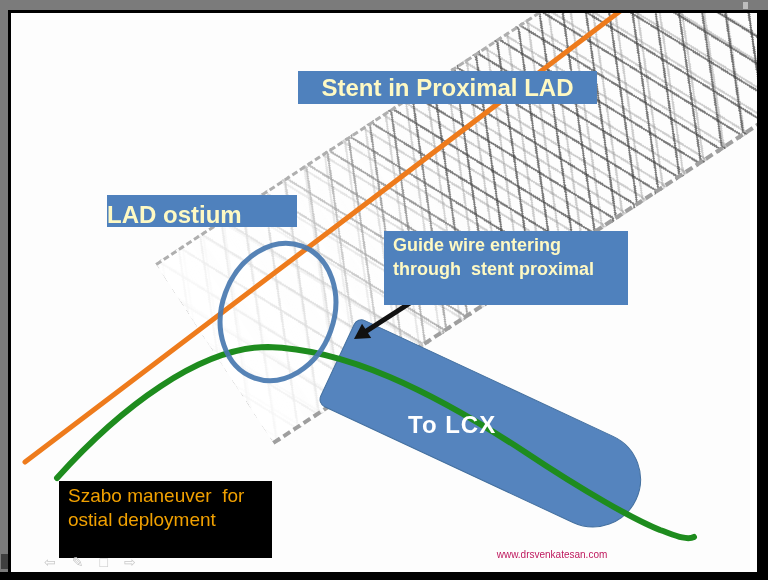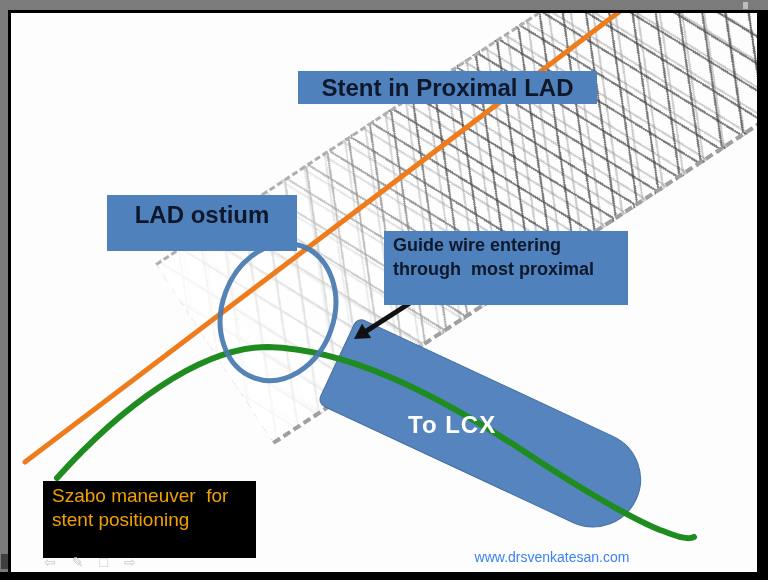--- a/index.html
+++ b/index.html
@@ -22,29 +22,29 @@
       linear-gradient(to left, rgba(255,255,255,0) 58%, rgba(255,255,255,.75) 82%, rgba(255,255,255,.95) 97%),
       repeating-linear-gradient(65deg,  rgba(55,55,55,.70) 0 2px, transparent 2px 23px),
       repeating-linear-gradient(115deg, rgba(55,55,55,.70) 0 2px, transparent 2px 23px),
       repeating-linear-gradient(65deg,  rgba(140,140,140,.45) 5px 7px, transparent 7px 27px),
       repeating-linear-gradient(115deg, rgba(140,140,140,.45) 5px 7px, transparent 7px 27px);
     border-top:3px dashed #ababab;
     border-bottom:4px dashed #9a9a9a;
   }
   .overlay{position:absolute;left:0;top:0;z-index:2;}
   
-  .bluebox{position:absolute;background:#4F81BD;color:#0f172a;font-weight:bold;z-index:3;}
+  .bluebox{position:absolute;background:#4F81BD;color:#fef9c3;font-weight:bold;z-index:3;}
   .title-box{left:298px;top:71px;width:299px;height:33px;font-size:24px;line-height:33px;text-align:center;}
-  .ostium-box{left:107px;top:195px;width:190px;height:56px;font-size:24px;line-height:40px;text-align:center;}
+  .ostium-box{left:107px;top:195px;width:190px;height:32px;font-size:24px;line-height:40px;}
   .wire-box{left:384px;top:231px;width:244px;height:74px;font-size:18px;line-height:24px;padding:2px 0 16px 9px;box-sizing:border-box;}
   .wire-box div{white-space:pre;}
   .lcx-label{position:absolute;left:408px;top:411px;width:160px;color:#fff;font-weight:bold;font-size:24px;letter-spacing:1px;text-align:left;z-index:3;}
-  .caption-box{position:absolute;left:43px;top:481px;width:213px;height:77px;background:#000;color:#F0A000;font-size:19px;line-height:24px;padding:3px 0 0 9px;box-sizing:border-box;z-index:3;}
+  .caption-box{position:absolute;left:59px;top:481px;width:213px;height:77px;background:#000;color:#F0A000;font-size:19px;line-height:24px;padding:3px 0 0 9px;box-sizing:border-box;z-index:3;}
   .caption-box div{white-space:pre;}
-  .website{position:absolute;left:432px;top:549px;width:240px;text-align:center;color:#3b82f6;font-size:14px;z-index:3;}
+  .website{position:absolute;left:432px;top:549px;width:240px;text-align:center;color:#be185d;font-size:10px;z-index:3;}
   
   .navbar{position:absolute;left:44px;top:554px;z-index:4;color:#c8c8c8;font-size:14px;display:flex;gap:16px;}
   .navbar span{cursor:default;}
 </style>
 </head>
 <body>
 
 <div class="stage">
   <div class="frame-top"></div>
   <div class="frame-left"></div>
@@ -71,28 +71,28 @@
         <line x1="410" y1="303" x2="362.4" y2="333.6" stroke="#111" stroke-width="5"></line>
         <polygon points="354,339 362,323.8 371.2,338" fill="#111"></polygon>
       </svg>
 
       <div class="bluebox title-box">Stent in Proximal LAD</div>
 
       <div class="bluebox ostium-box">LAD ostium</div>
 
       <div class="bluebox wire-box">
         <div>Guide wire entering</div>
-        <div>through  most proximal</div>
+        <div>through  stent proximal</div>
       </div>
 
       <div class="lcx-label">To LCX</div>
 
       <div class="caption-box">
         <div>Szabo maneuver  for</div>
-        <div>stent positioning</div>
+        <div>ostial deployment</div>
       </div>
 
       <div class="website">www.drsvenkatesan.com</div>
 
       <div class="navbar">
         <span>⇦</span>
         <span>✎</span>
         <span>□</span>
         <span>⇨</span>
       </div>

